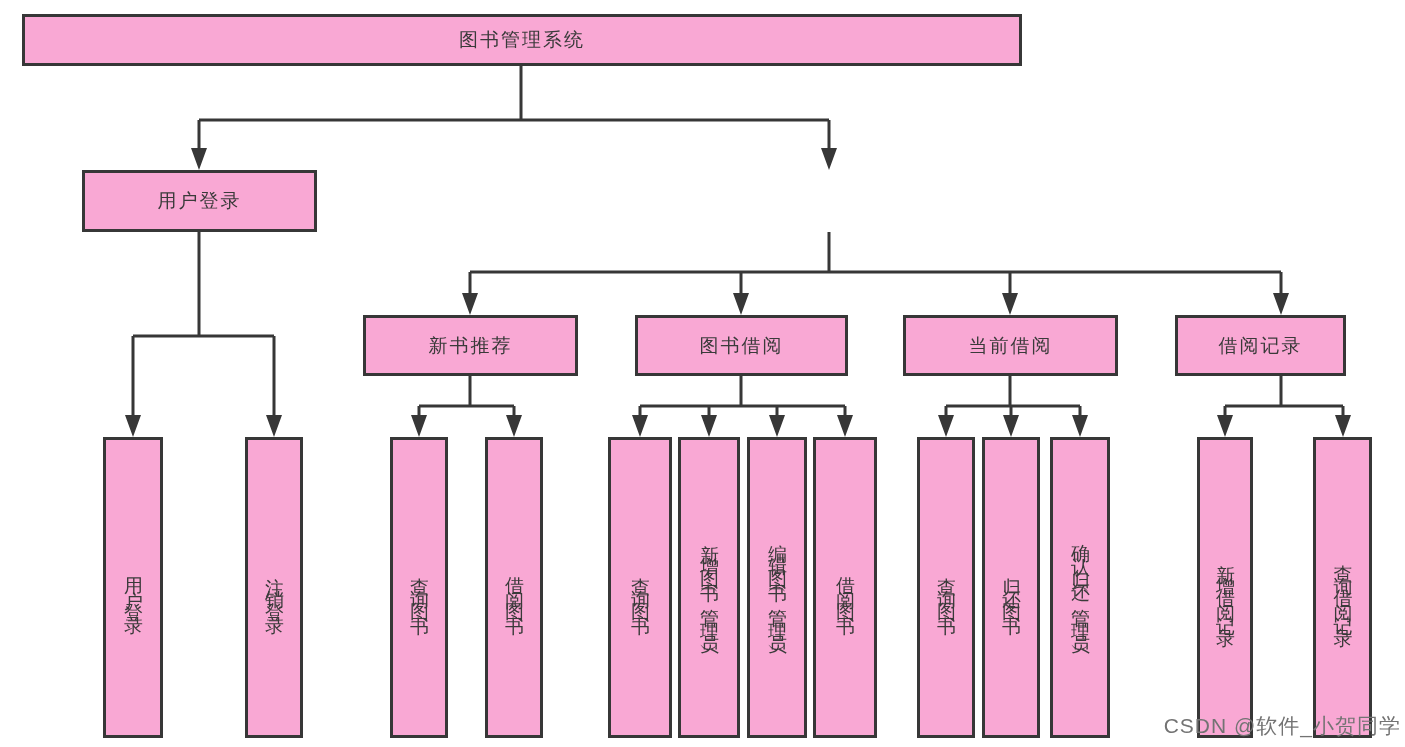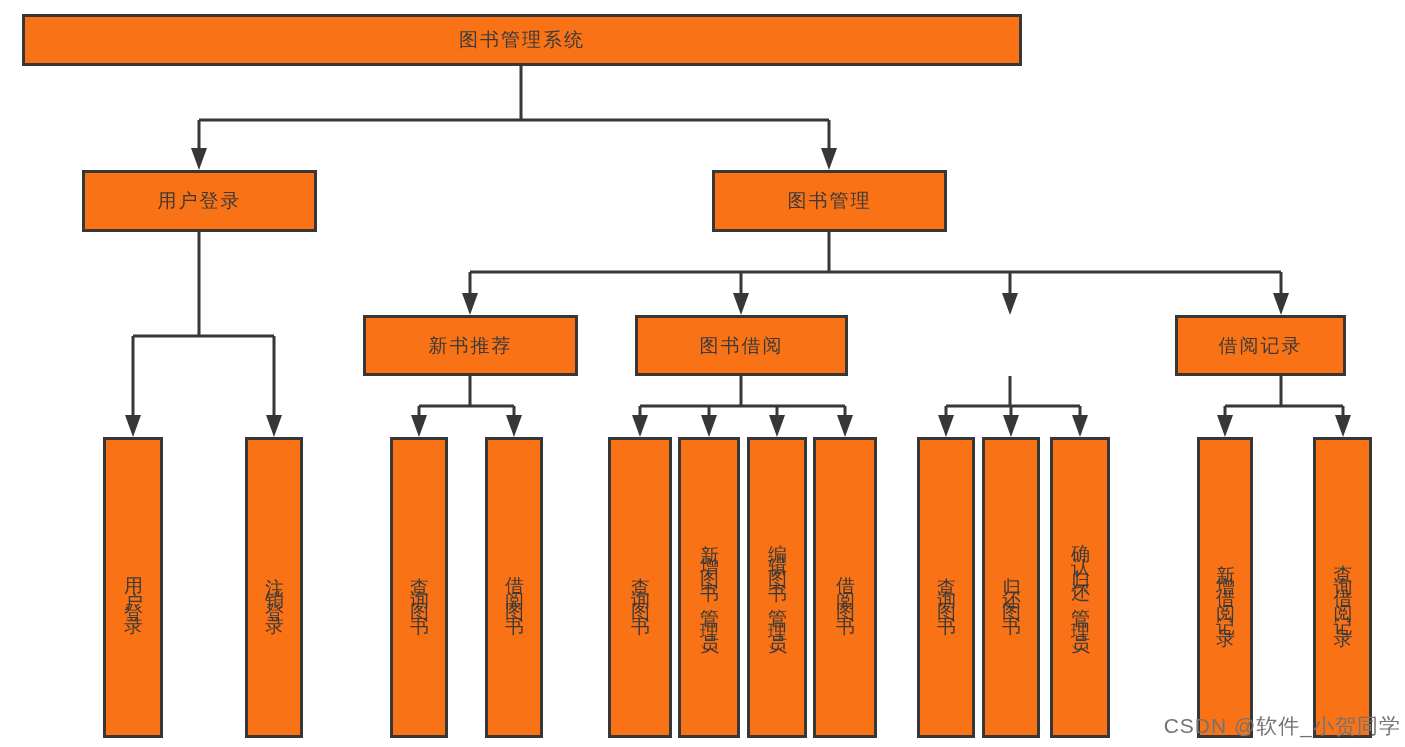--- a/index.html
+++ b/index.html
@@ -8,21 +8,21 @@
     position:relative;
     width:1405px;height:747px;
     background:#ffffff;
     overflow:hidden;
   }
   .connectors{position:absolute;left:0;top:0;}
   .node{
     position:absolute;
     box-sizing:border-box;
     border:3px solid #373737;
-    background:#f97316;
+    background:#f9a8d4;
     display:flex;
     align-items:center;
     justify-content:center;
     color:#3a3a3a;
   }
   .hlabel{
     font-size:19px;
     letter-spacing:2px;
     white-space:nowrap;
   }
@@ -81,29 +81,29 @@
       M1335,415 L1351,415 L1343,437 Z"></path>
   </svg>
 
   <div class="node" style="left:22px;top:14px;width:1000px;height:52px">
     <span class="hlabel">图书管理系统</span>
   </div>
 
   <div class="node" style="left:82px;top:170px;width:235px;height:62px">
     <span class="hlabel">用户登录</span>
   </div>
-  <div class="node" style="left:712px;top:170px;width:235px;height:62px">
-    <span class="hlabel">图书管理</span>
-  </div>
 
   <div class="node" style="left:363px;top:315px;width:215px;height:61px">
     <span class="hlabel">新书推荐</span>
   </div>
   <div class="node" style="left:635px;top:315px;width:213px;height:61px">
     <span class="hlabel">图书借阅</span>
+  </div>
+  <div class="node" style="left:903px;top:315px;width:215px;height:61px">
+    <span class="hlabel">当前借阅</span>
   </div>
   <div class="node" style="left:1175px;top:315px;width:171px;height:61px">
     <span class="hlabel">借阅记录</span>
   </div>
 
   <div class="node" style="left:103px;top:437px;width:60px;height:301px">
     <span class="vlabel">用户登录</span>
   </div>
   <div class="node" style="left:245px;top:437px;width:58px;height:301px">
     <span class="vlabel">注销登录</span>

